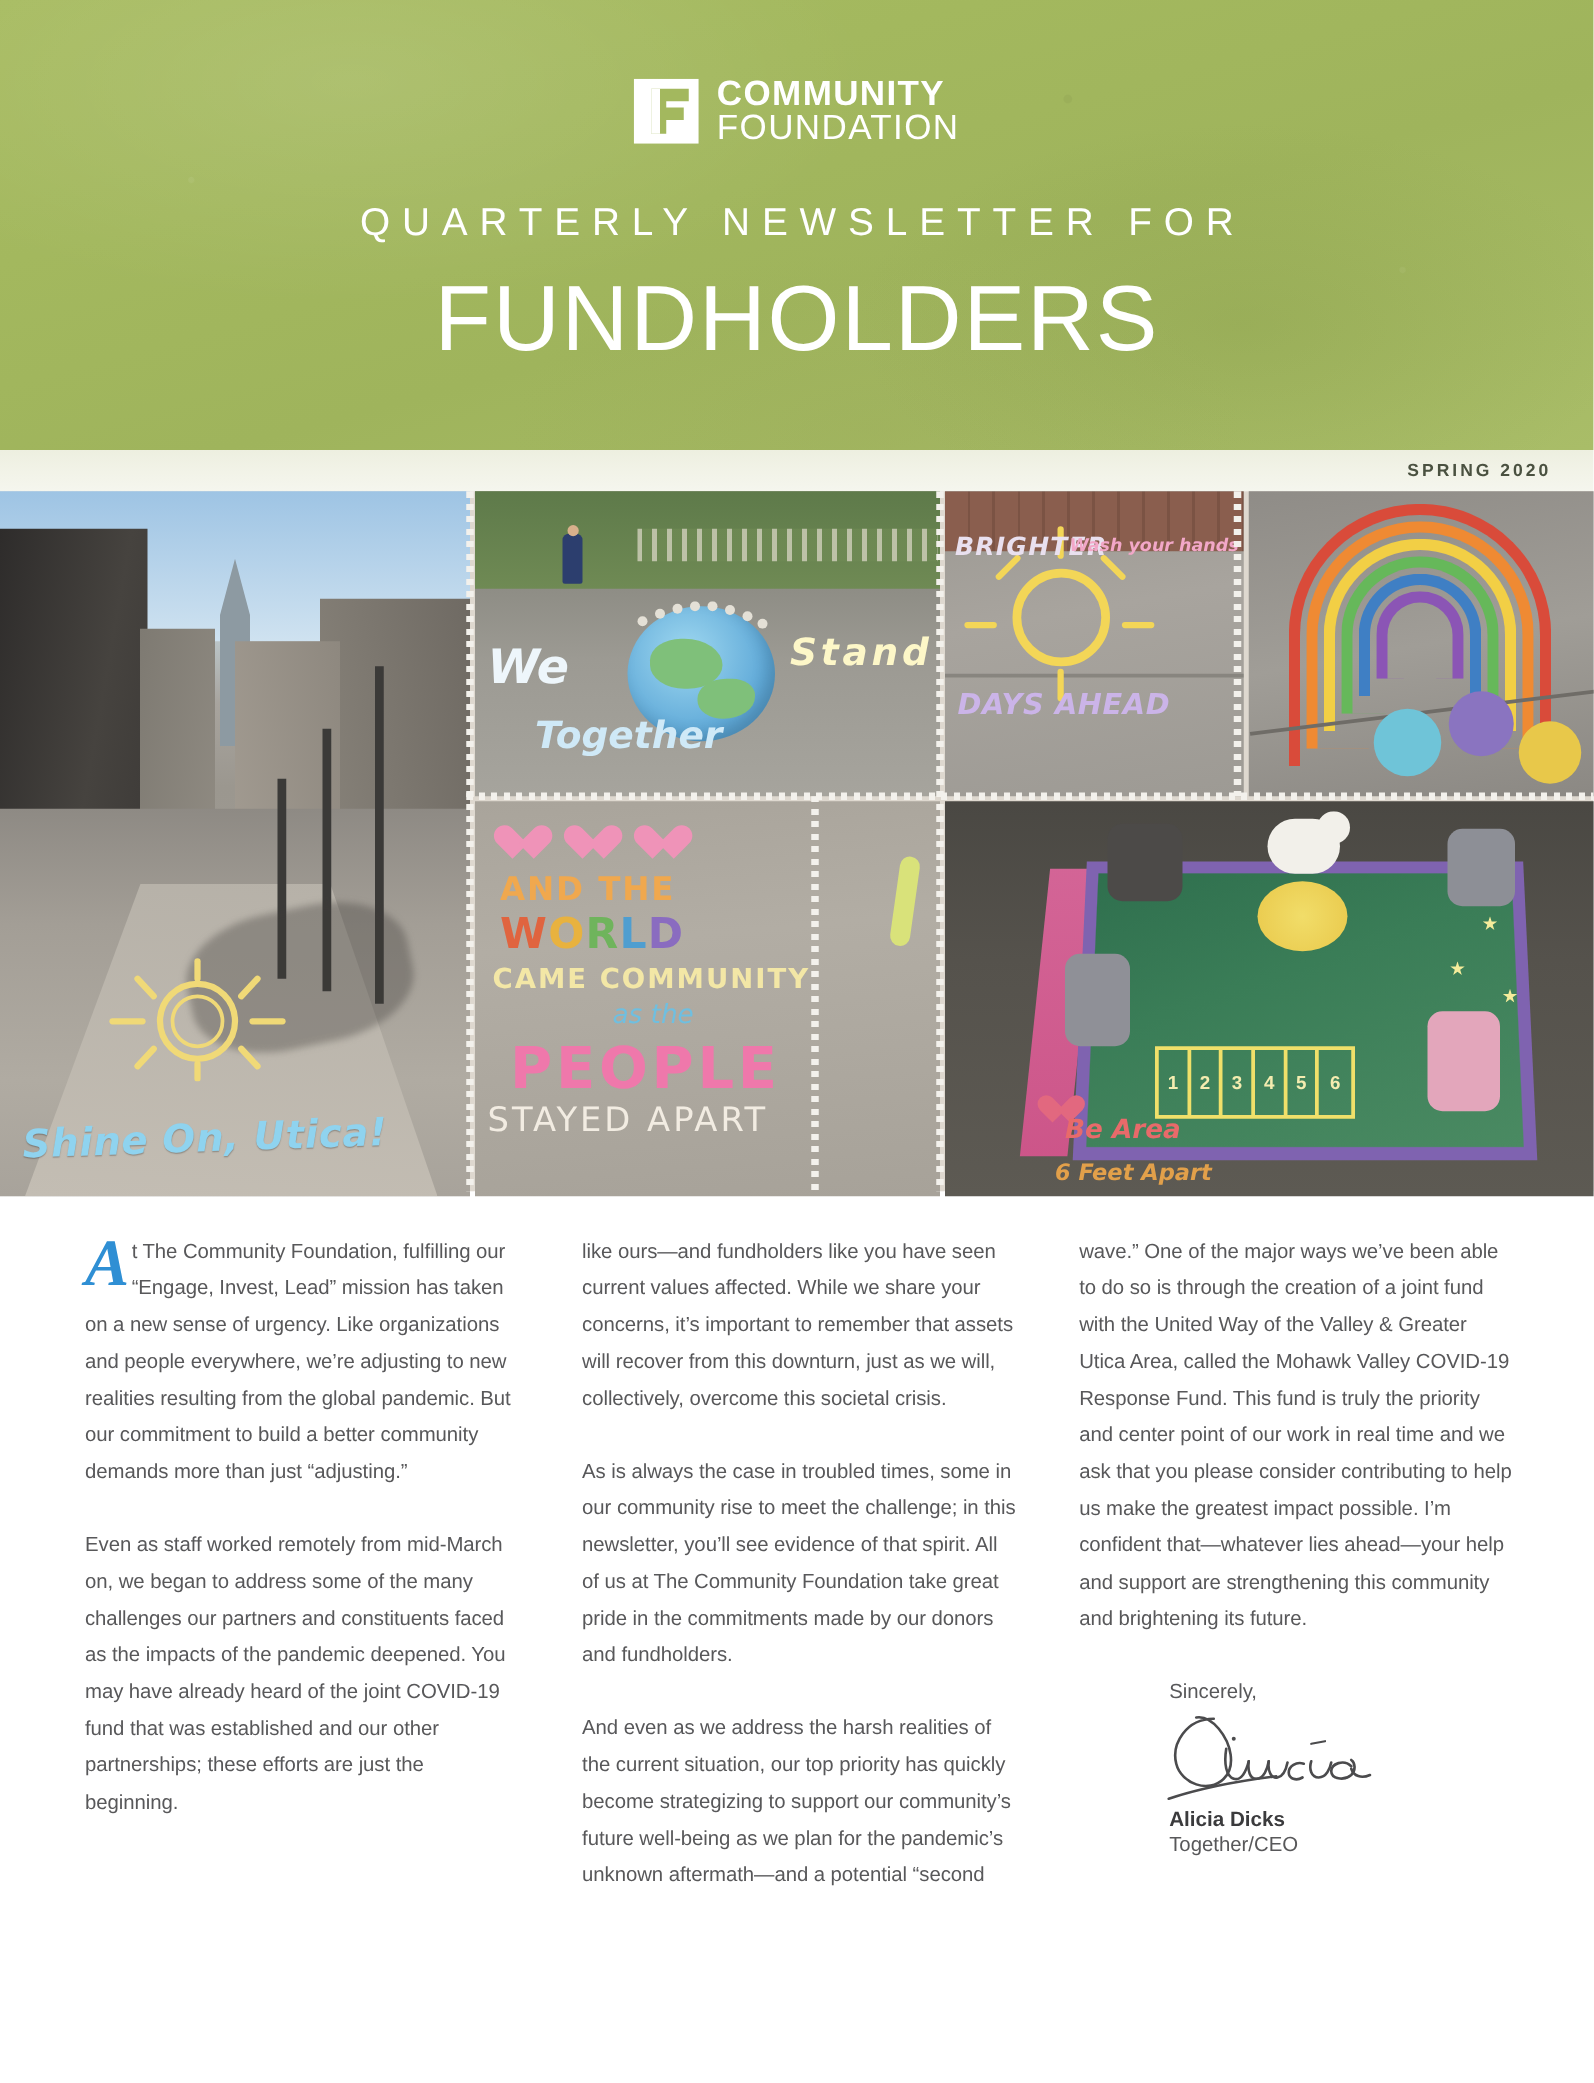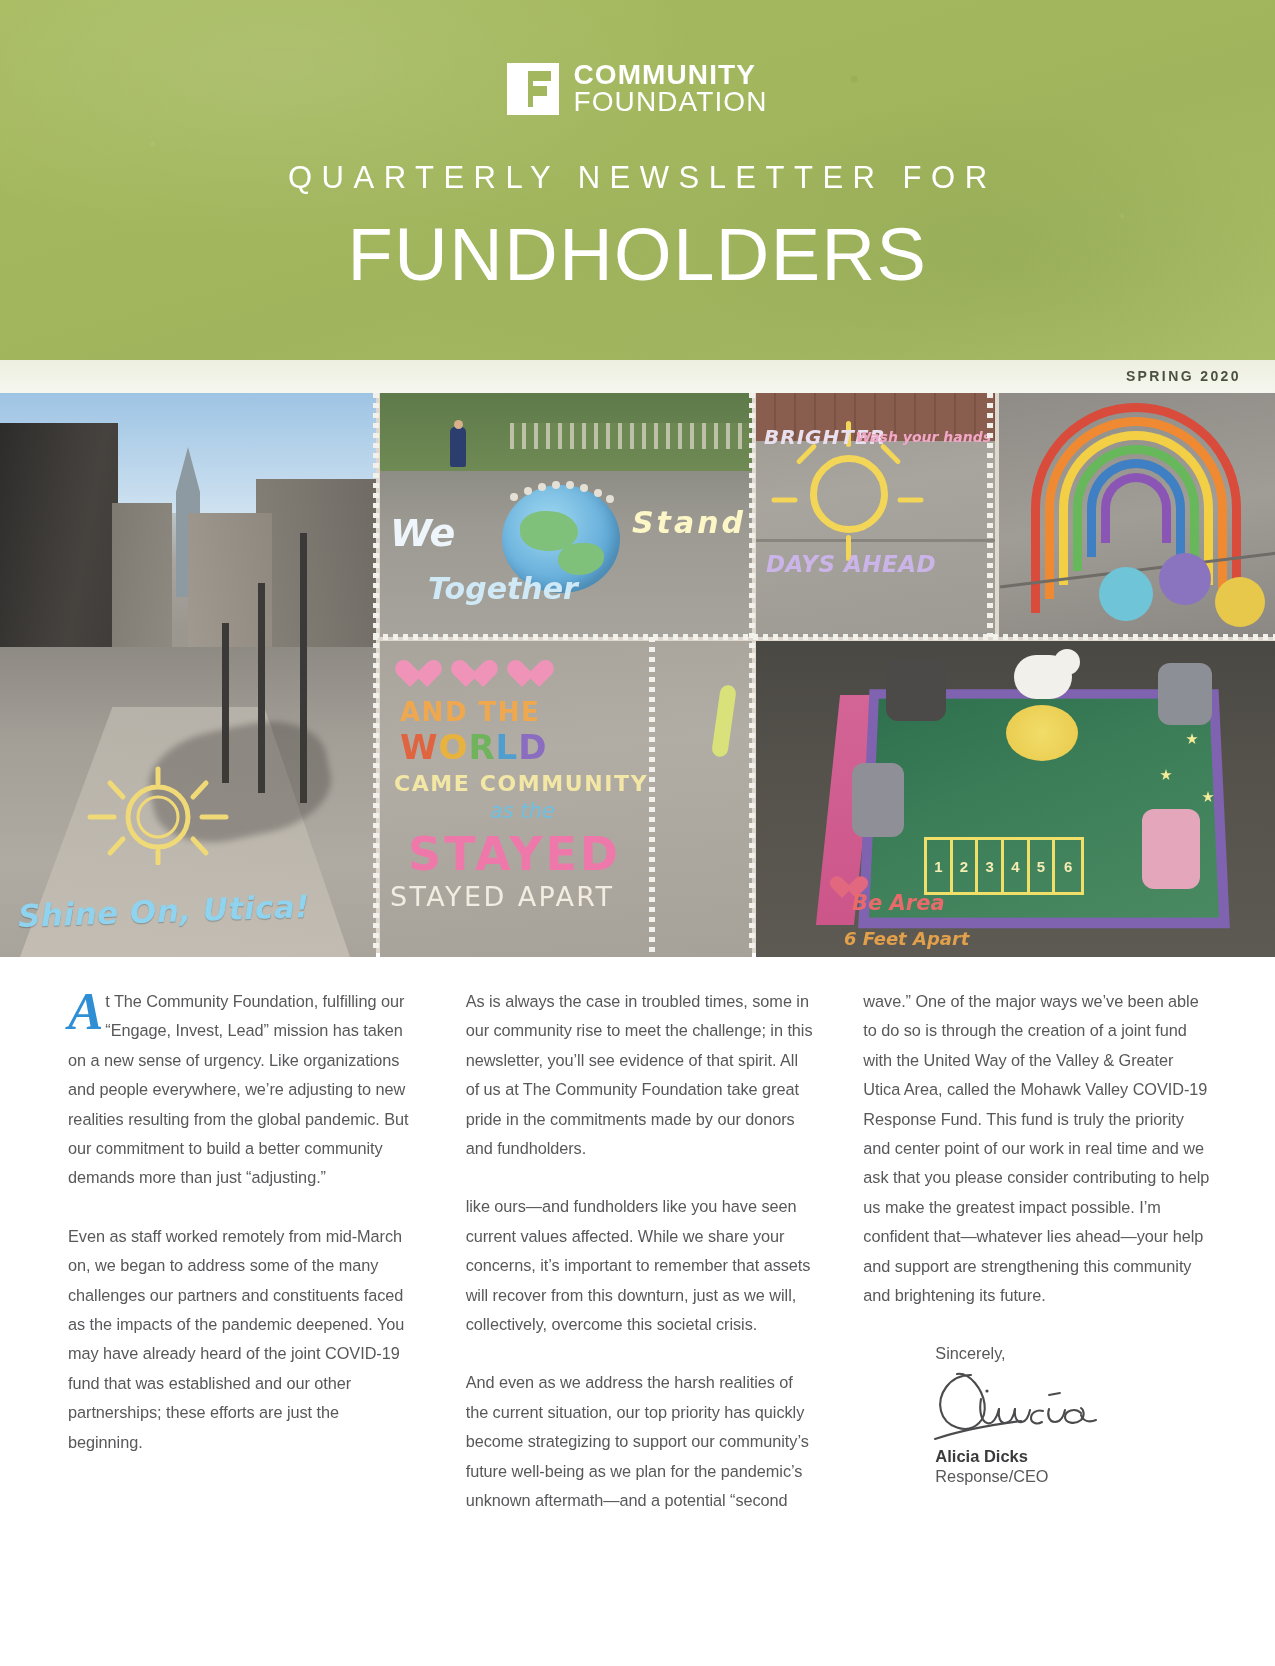--- a/index.html
+++ b/index.html
@@ -454,21 +454,21 @@
       <div class="hearts">
         <span class="hrt" style="left:0;"></span>
         <span class="hrt" style="left:56px;"></span>
         <span class="hrt" style="left:112px;"></span>
       </div>
       <div class="strk"></div>
       <div class="cap andthe">AND THE</div>
       <div class="cap wrd"><span>W</span><span>O</span><span>R</span><span>L</span><span>D</span></div>
       <div class="cap came">CAME COMMUNITY</div>
       <div class="cap asthe">as the</div>
-      <div class="cap people">STAYED</div>
+      <div class="cap people">PEOPLE</div>
       <div class="cap stayed">STAYED APART</div>
     </div>
 
     <div class="photo p-mural">
       <div class="pinkpath"></div>
       <div class="mat"></div>
       <div class="sunm"></div>
       <div class="starm" style="left:430px; top:92px;"></div>
       <div class="starm" style="left:404px; top:128px;"></div>
       <div class="starm" style="left:446px; top:150px;"></div>
@@ -498,22 +498,22 @@
   </div>
 
   <div class="article">
 
     <div class="col">
       <p><span class="dropcap">A</span><span>t The Community Foundation, fulfilling our “Engage, Invest, Lead” mission has taken on a new sense of urgency. Like organizations and people everywhere, we’re adjusting to new realities resulting from the global pandemic. But our commitment to build a better community demands more than just “adjusting.”</span></p>
       <p>Even as staff worked remotely from mid-March on, we began to address some of the many challenges our partners and constituents faced as the impacts of the pandemic deepened. You may have already heard of the joint COVID-19 fund that was established and our other partnerships; these efforts are just the beginning.</p>
     </div>
 
     <div class="col">
+      <p>like ours—and fundholders like you have seen current values affected. While we share your concerns, it’s important to remember that assets will recover from this downturn, just as we will, collectively, overcome this societal crisis.</p>
       <p>As is always the case in troubled times, some in our community rise to meet the challenge; in this newsletter, you’ll see evidence of that spirit. All of us at The Community Foundation take great pride in the commitments made by our donors and fundholders.</p>
-      <p>like ours—and fundholders like you have seen current values affected. While we share your concerns, it’s important to remember that assets will recover from this downturn, just as we will, collectively, overcome this societal crisis.</p>
       <p>And even as we address the harsh realities of the current situation, our top priority has quickly become strategizing to support our community’s future well-being as we plan for the pandemic’s unknown aftermath—and a potential “second</p>
     </div>
 
     <div class="col">
       <p>wave.” One of the major ways we’ve been able to do so is through the creation of a joint fund with the United Way of the Valley &amp; Greater Utica Area, called the Mohawk Valley COVID-19 Response Fund. This fund is truly the priority and center point of our work in real time and we ask that you please consider contributing to help us make the greatest impact possible. I’m confident that—whatever lies ahead—your help and support are strengthening this community and brightening its future.</p>
 
       <div class="signoff">
         <div class="sincerely">Sincerely,</div>
         <svg class="sig-svg" width="210" height="78" viewBox="0 0 210 78">
           <g fill="none" stroke="#4b4b4d" stroke-width="2.1" stroke-linecap="round">
@@ -524,18 +524,18 @@
             <path d="M86 44 C85 52 88 58 93 57 C98 56 100 50 101 45"></path>
             <path d="M114 46 C108 44 102 48 102 53 C102 58 108 60 113 57"></path>
             <path d="M120 44 C118 50 120 57 126 57 C132 57 135 50 136 45"></path>
             <path d="M152 48 C146 42 136 46 136 52 C136 58 146 60 152 55 C156 51 155 45 152 43"></path>
             <path d="M152 50 C154 56 160 58 167 55"></path>
           </g>
           <circle cx="58" cy="26" r="1.6" fill="#4b4b4d"></circle>
           <path d="M120 30 L131 28" stroke="#4b4b4d" stroke-width="1.8" stroke-linecap="round"></path>
         </svg>
         <div class="sig-name">Alicia Dicks</div>
-        <div class="sig-title">Response/CEO</div>
+        <div class="sig-title">Together/CEO</div>
       </div>
     </div>
   </div>
 
 </div>
 
 </body></html>

